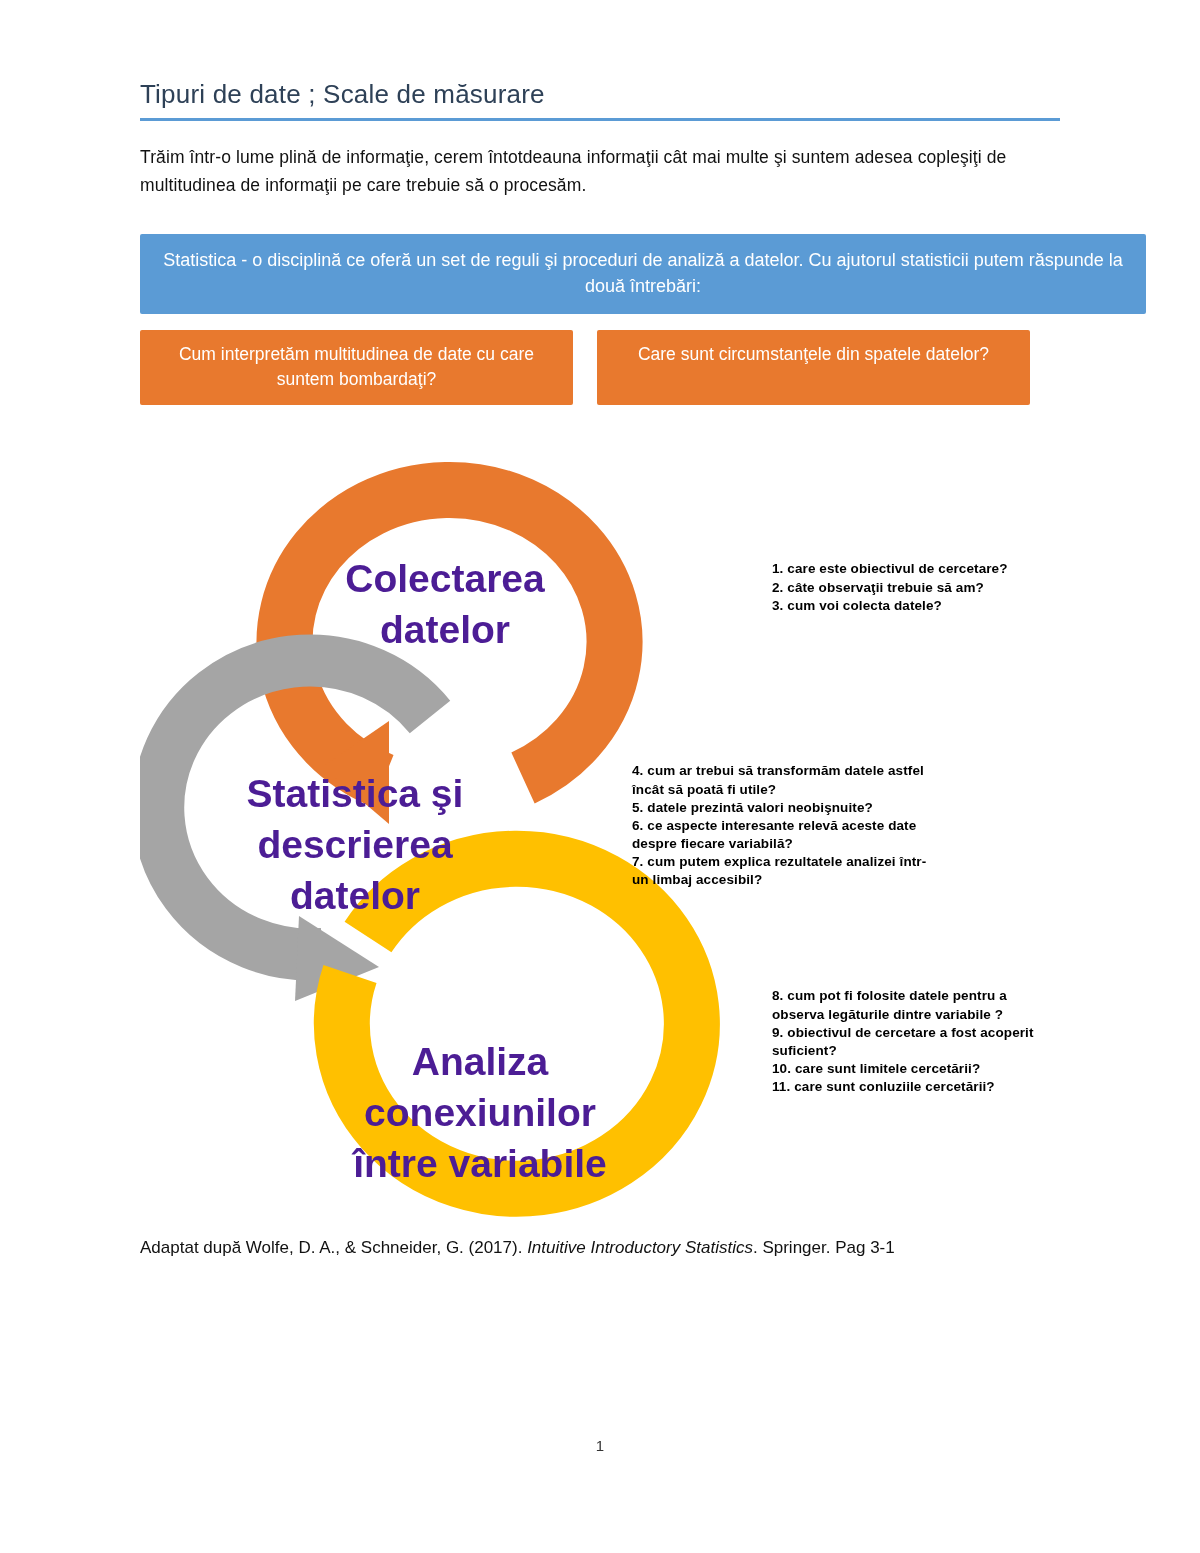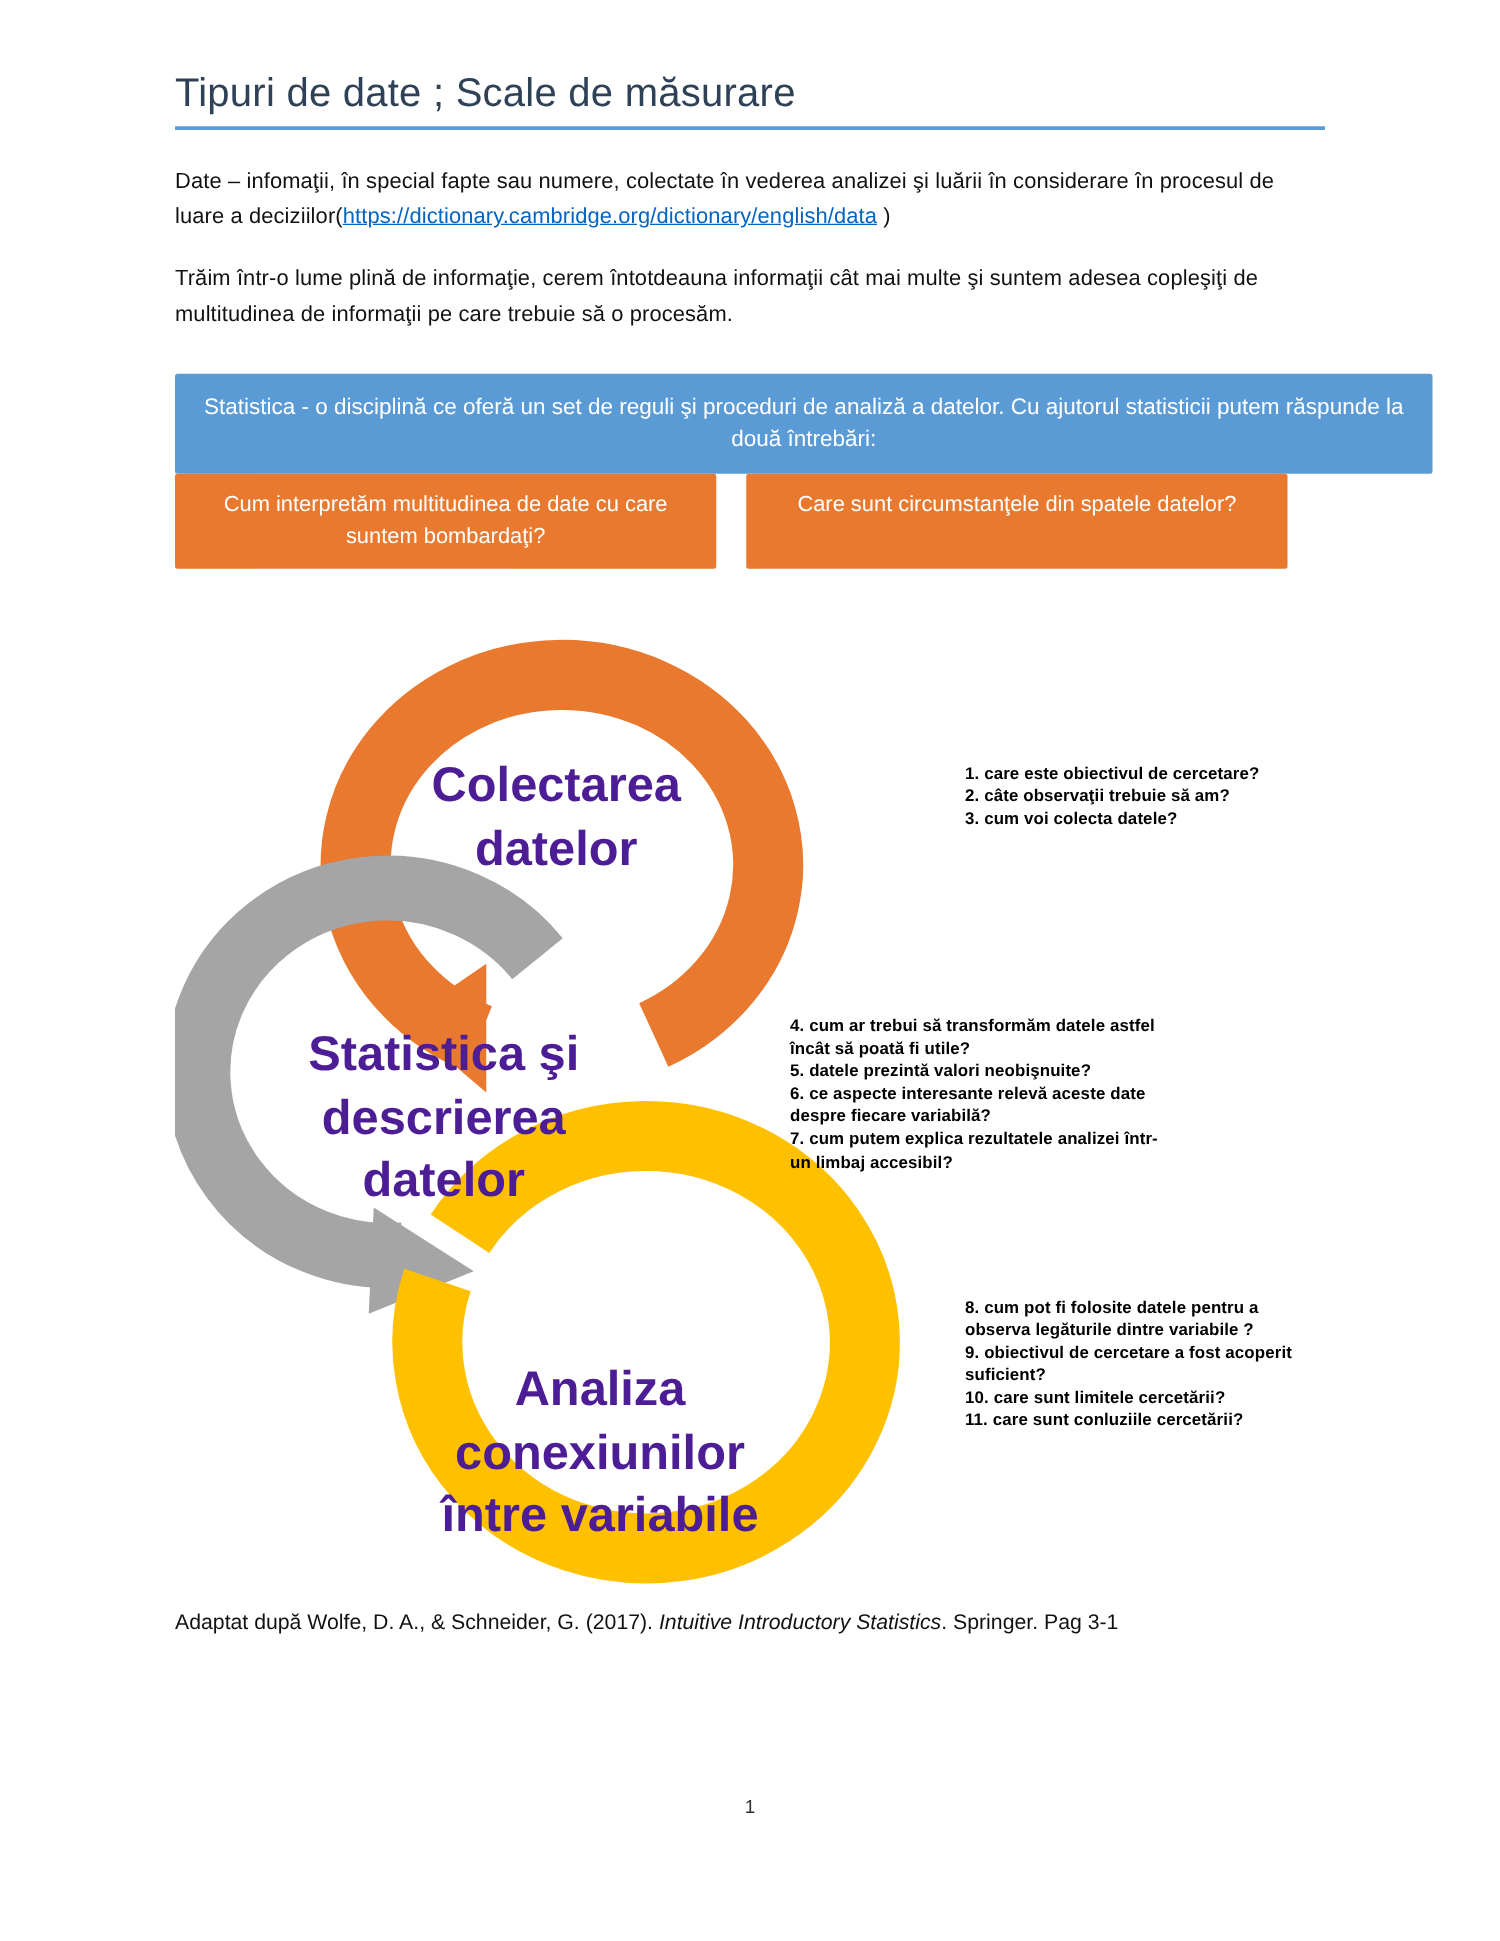--- a/index.html
+++ b/index.html
@@ -20,26 +20,26 @@
   }
   .content {
     position: absolute;
     left: 140px;
     top: 0;
     width: 920px;
   }
 
   
   .doc-title {
-    font-size: 32px;
+    font-size: 26px;
     font-weight: 400;
     color: #2E4157;
     letter-spacing: 0.2px;
     margin: 0;
-    padding-top: 56px;
+    padding-top: 80px;
     line-height: 1.15;
   }
   .title-rule {
     height: 3px;
     background: #5B9BD5;
     margin-top: 8px;
     width: 920px;
   }
 
   
@@ -63,20 +63,21 @@
     background: #5B9BD5;
     color: #ffffff;
     font-size: 18px;
     line-height: 1.45;
     text-align: center;
     padding: 13px 18px 15px 18px;
     box-sizing: border-box;
     border-radius: 2px;
   }
   .callout-row {
+    margin-top: 16px;
     display: flex;
     gap: 24px;
     width: 890px;
   }
   .callout-orange {
     background: #E8792E;
     color: #ffffff;
     font-size: 17.5px;
     line-height: 1.42;
     text-align: center;
@@ -145,21 +146,20 @@
 </head>
 <body>
 
 <div class="page">
 
   <div class="content">
 
     <h1 class="doc-title">Tipuri de date ; Scale de măsurare</h1>
     <div class="title-rule"></div>
 
-    <p class="para"><span>Date – infomaţii, în special fapte sau numere, colectate în vederea analizei şi luării în considerare în procesul de luare a deciziilor(</span><span class="link">https://dictionary.cambridge.org/dictionary/english/data</span><span> )</span></p>
 
     <p class="para tight">Trăim într-o lume plină de informaţie, cerem întotdeauna informaţii cât mai multe şi suntem adesea copleşiţi de multitudinea de informaţii pe care trebuie să o procesăm.</p>
 
     <div class="callout-blue">Statistica - o disciplină ce oferă un set de reguli şi proceduri de analiză a datelor. Cu ajutorul statisticii putem răspunde la două întrebări:</div>
 
     <div class="callout-row">
       <div class="callout-orange">Cum interpretăm multitudinea de date cu care suntem bombardaţi?</div>
       <div class="callout-orange">Care sunt circumstanţele din spatele datelor?</div>
     </div>
 

